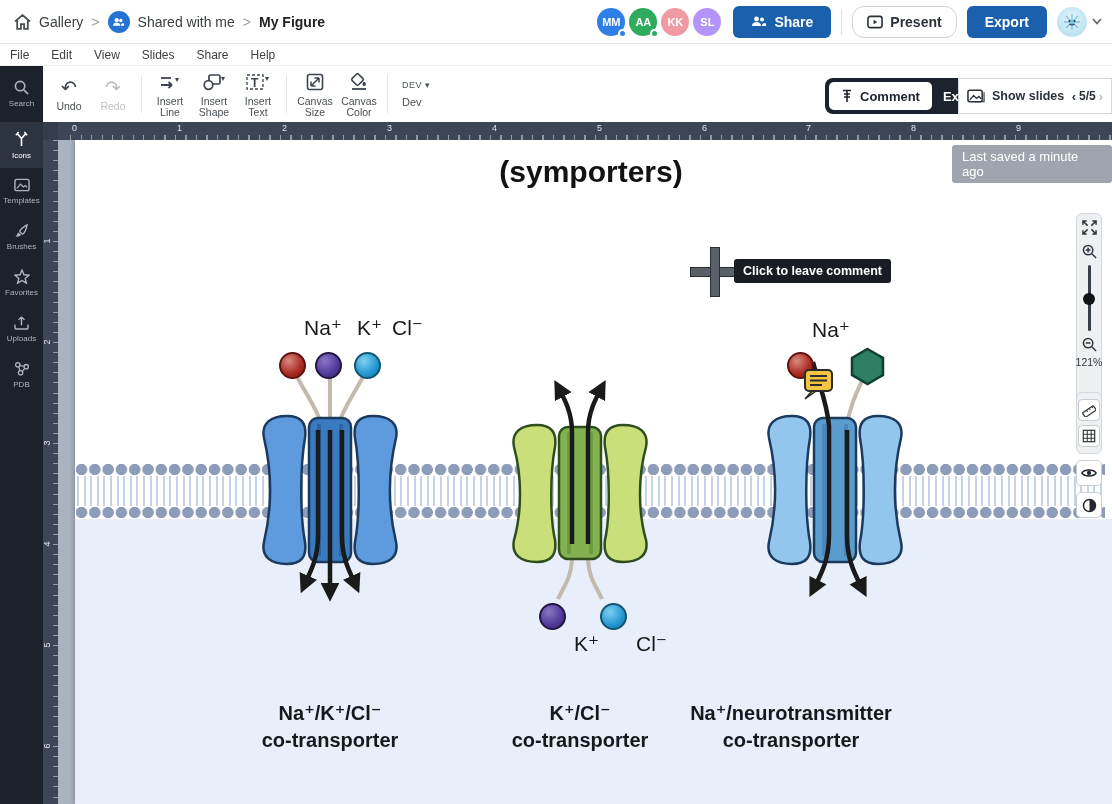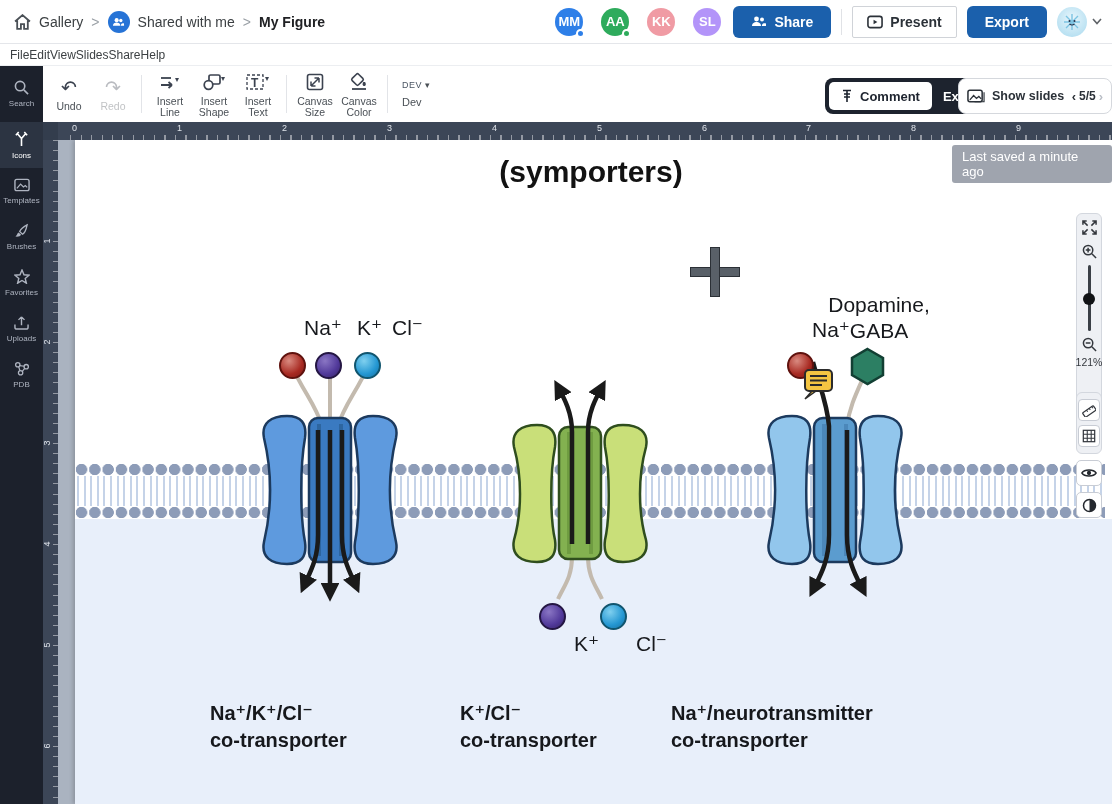--- a/index.html
+++ b/index.html
@@ -10,33 +10,33 @@
 
   
   #topbar { left:0; top:0; width:1112px; height:44px; background:#fff;
     border-bottom:1px solid #e4e6ea; display:flex; align-items:center; z-index:40;justify-content:space-between; }
   .crumb { display:flex; align-items:center; gap:8px; padding-left:14px; font-size:14px; color:#3c4043; }
   .crumb .sep { color:#9aa0a6; font-size:14px; }
   .crumb b { color:#202124; font-weight:700; }
   .ppl-badge { width:22px; height:22px; border-radius:50%; background:#2673d6;
     display:flex; align-items:center; justify-content:center; }
   #topbar-right { margin-left:auto; display:flex; align-items:center; padding-right:10px; }
-  .avatar { width:28px; height:28px; border-radius:50%; color:#fff; font-size:13px; font-weight:700;
-    display:flex; align-items:center; justify-content:center; margin-left:18px; position:relative; }
+  .avatar { width:28px; height:28px; border-radius:50%; color:#fff; font-size:11px; font-weight:700;
+    display:flex; align-items:center; justify-content:center; margin-left:4px; position:relative; }
   .avatar .dot { position:absolute; right:-2px; bottom:-2px; width:9px; height:9px;
     border-radius:50%; border:2px solid #fff; }
   .btn-blue { background:#1b60ac; color:#fff; border:none; border-radius:6px; font-size:14px;
     font-weight:700; padding:8px 18px; display:flex; align-items:center; gap:7px; cursor:pointer; }
-  .btn-white { background:#fff; color:#2b3138; border:1px solid #d0d3d8; border-radius:2px;
+  .btn-white { background:#fff; color:#2b3138; border:1px solid #d0d3d8; border-radius:12px;
     font-size:14px; font-weight:700; padding:7px 14px; display:flex; align-items:center; gap:7px; }
   .vdiv { width:1px; height:26px; background:#e0e2e6; margin:0 10px; }
 
   
   #menubar { left:0; top:44px; width:1112px; height:22px; background:#fff;
-    border-bottom:1px solid #eceef1; display:flex; align-items:center; 
+    border-bottom:1px solid #eceef1; display:flex; align-items:center; gap:22px;
     padding-left:10px; font-size:12px; color:#3c4043; z-index:40; }
   #menubar span { cursor:default; }
 
   
   #toolbar { left:43px; top:66px; width:1069px; height:56px; background:#fff; z-index:40;
     display:flex; align-items:center; }
   .tool { display:flex; flex-direction:column; align-items:center; justify-content:center;
     font-size:10.5px; color:#4a5056; width:44px; gap:3px; text-align:center; line-height:11px; }
   .tool .ticon { height:22px; display:flex; align-items:center; justify-content:center; font-size:19px; color:#3c4350; }
   .tool.dis { opacity:.35; }
@@ -47,21 +47,21 @@
   #dev-label { font-size:11px; color:#4a5056; margin-top:6px; }
 
   
   #comment-pill { left:825px; top:78px; height:36px; background:#1d232e; border-radius:8px;
     display:flex; align-items:center; padding:4px; z-index:45; }
   #comment-btn { background:#fff; border-radius:5px; height:28px; display:flex; align-items:center;
     gap:7px; padding:0 12px; font-size:13px; font-weight:700; color:#1d232e; }
   #exit-btn { color:#fff; font-size:13px; font-weight:700; padding:0 11px; }
   
   #slides-bar { left:958px; top:78px; width:154px; height:36px; background:#fff;
-    border:1px solid #d5d8dd; border-radius:8px; display:flex; align-items:center;
+    border:1px solid #d5d8dd; border-radius:0; display:flex; align-items:center;
     padding:0 8px; gap:7px; z-index:45; font-size:12.5px; color:#2b3138; font-weight:700; }
   #slides-nav { margin-left:auto; display:flex; align-items:center; gap:3px; font-size:12px; color:#2b3138; }
   #slides-nav .chev { font-size:13px; font-weight:700; }
   #slides-nav .chev.dim { color:#b9bec6; }
 
   
   #sidebar { left:0; top:66px; width:43px; height:738px; background:#1c212c; z-index:42; }
   .side-item { width:43px; height:46px; display:flex; flex-direction:column; align-items:center;
     justify-content:center; gap:4px; color:#aeb4c0; font-size:8px; cursor:pointer; }
   .side-item.active { background:#2c3442; color:#fff; }
@@ -95,21 +95,21 @@
 
   
   .ion { position:absolute; width:27px; height:27px; border-radius:50%; z-index:12; }
   .ion-red { background:radial-gradient(circle at 35% 30%, #d98a80, #a82a22 60%, #7c1a15);
     border:2px solid #5f120e; }
   .ion-purple { background:radial-gradient(circle at 35% 30%, #8a76c4, #51399a 60%, #352465);
     border:2px solid #241643; }
   .ion-blue { background:radial-gradient(circle at 35% 30%, #7fd0ef, #2497d2 60%, #176f9f);
     border:2px solid #11556e; }
   .ion-label { position:absolute; font-size:21px; color:#17191d; font-weight:500; z-index:12; white-space:nowrap;margin-left:36px; }
-  .caption { position:absolute; font-size:20px; line-height:27px;
+  .caption { position:absolute; text-align:center; font-size:20px; line-height:27px;
     font-weight:700; color:#16181c; z-index:12; white-space:nowrap; }
   .tsvg { position:absolute; z-index:11; }
 
   
   #cursor { left:690px; top:247px; width:50px; height:50px; z-index:60; }
   #cursor .h { position:absolute; left:0; top:20px; width:50px; height:10px; background:#596068; border:1.5px solid #2b3036; }
   #cursor .v { position:absolute; left:20px; top:0; width:10px; height:50px; background:#596068; border:1.5px solid #2b3036; }
   #tooltip { left:734px; top:259px; background:#191d23; color:#fff; font-size:12.5px; font-weight:600;
     padding:5px 9px; border-radius:3px; z-index:60; white-space:nowrap; }
 
@@ -188,24 +188,20 @@
   <div class="ion ion-purple" style="left:539px;top:603px"></div>
   <div class="ion ion-blue" style="left:600px;top:603px"></div>
   <span class="ion-label" style="left:538px;top:632px">K⁺</span>
   <span class="ion-label" style="left:600px;top:632px">Cl⁻</span>
   <div class="caption" style="left:460px;top:700px;width:240px">
     <div>K⁺/Cl⁻</div>
     <div>co-transporter</div>
   </div>
 
   <span class="ion-label" style="left:776px;top:318px">Na⁺</span>
-  <div class="abs" style="left:820px;top:292px;width:118px;text-align:center;font-size:21px;line-height:26px;color:#17191d;z-index:12">
-    <div>Dopamine,</div>
-    <div>GABA</div>
-  </div>
   <div class="ion ion-red" style="left:787px;top:352px"></div>
   <svg class="abs" style="left:849px;top:347px;z-index:12" width="37" height="39" viewBox="0 0 37 39">
     <polygon points="18.5,2 34,11 34,28 18.5,37 3,28 3,11" fill="#2c7f63" stroke="#123f33" stroke-width="2.5"></polygon>
   </svg>
   <svg class="abs" style="left:800px;top:367px;z-index:13" width="36" height="34" viewBox="0 0 36 34">
     <path d="M12,24 L5,32 L16,24 Z" fill="#f4c542" stroke="#2b2b2b" stroke-width="1.5"></path>
     <rect x="5" y="3" width="27" height="21" rx="4" fill="#f4c542" stroke="#2b2b2b" stroke-width="2"></rect>
     <path d="M10,9 H27 M10,13.5 H27 M10,18 H22" stroke="#2b2b2b" stroke-width="2.2"></path>
   </svg>
   <svg class="tsvg" style="left:757px;top:350px" width="156" height="260" viewBox="0 0 156 260">
@@ -290,20 +286,21 @@
     <svg width="15" height="15" viewBox="0 0 16 16">
       <circle cx="8" cy="8" r="6.4" stroke="#24282e" stroke-width="1.6" fill="none"></circle>
       <path d="M8,1.6 A6.4,6.4 0 0 1 8,14.4 Z" fill="#24282e"></path>
     </svg>
   </div>
 
   <div id="cursor" class="abs">
     <div class="h"></div>
       <div class="v"></div>
   </div>
+  <div id="tooltip" class="abs">Click to leave comment</div>
 
   <div id="topbar" class="abs">
     <div class="crumb">
       <svg width="17" height="16" viewBox="0 0 16 15">
         <path d="M1,7 L8,1 L15,7 M3,6 V14 H6.5 V9.5 H9.5 V14 H13 V6" stroke="#4a5056" stroke-width="1.7" fill="none"></path>
       </svg>
       <span>Gallery</span>
       <span class="sep">&gt;</span>
       <span class="ppl-badge">
         <svg width="13" height="10" viewBox="0 0 14 10">

